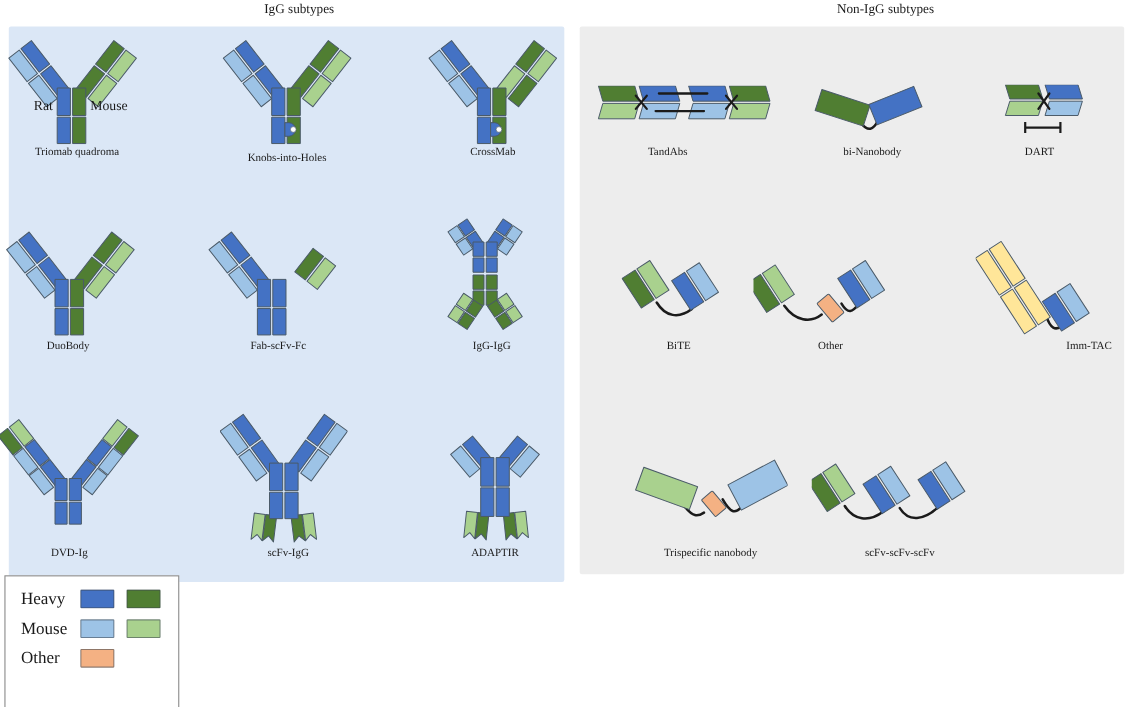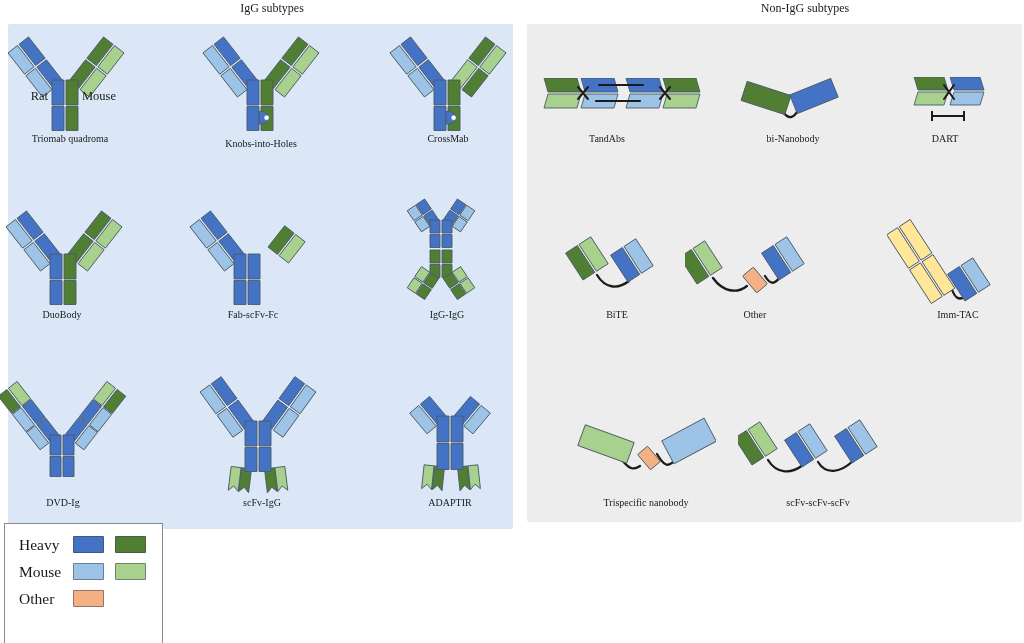--- a/index.html
+++ b/index.html
@@ -361,21 +361,21 @@
   <div class="lbl" style="left:447px;top:309px">IgG-IgG</div>
   <div class="lbl" style="left:63px;top:497px">DVD-Ig</div>
   <div class="lbl" style="left:262px;top:497px">scFv-IgG</div>
   <div class="lbl" style="left:450px;top:497px">ADAPTIR</div>
 
   <div class="lbl" style="left:607px;top:133px">TandAbs</div>
   <div class="lbl" style="left:793px;top:133px">bi-Nanobody</div>
   <div class="lbl" style="left:945px;top:133px">DART</div>
   <div class="lbl" style="left:617px;top:309px">BiTE</div>
   <div class="lbl" style="left:755px;top:309px">Other</div>
-  <div class="lbl" style="left:958px;top:309px">Imm-TAC</div>
+  <div class="lbl" style="left:990px;top:309px">Imm-TAC</div>
   <div class="lbl" style="left:646px;top:497px">Trispecific nanobody</div>
   <div class="lbl" style="left:818px;top:497px">scFv-scFv-scFv</div>
 
   <div class="legend">
     <div class="lrow">
       <span class="ltxt">Heavy</span>
       <span class="sw sw-hb"></span>
       <span class="sw sw-hg"></span>
     </div>
     <div class="lrow">

